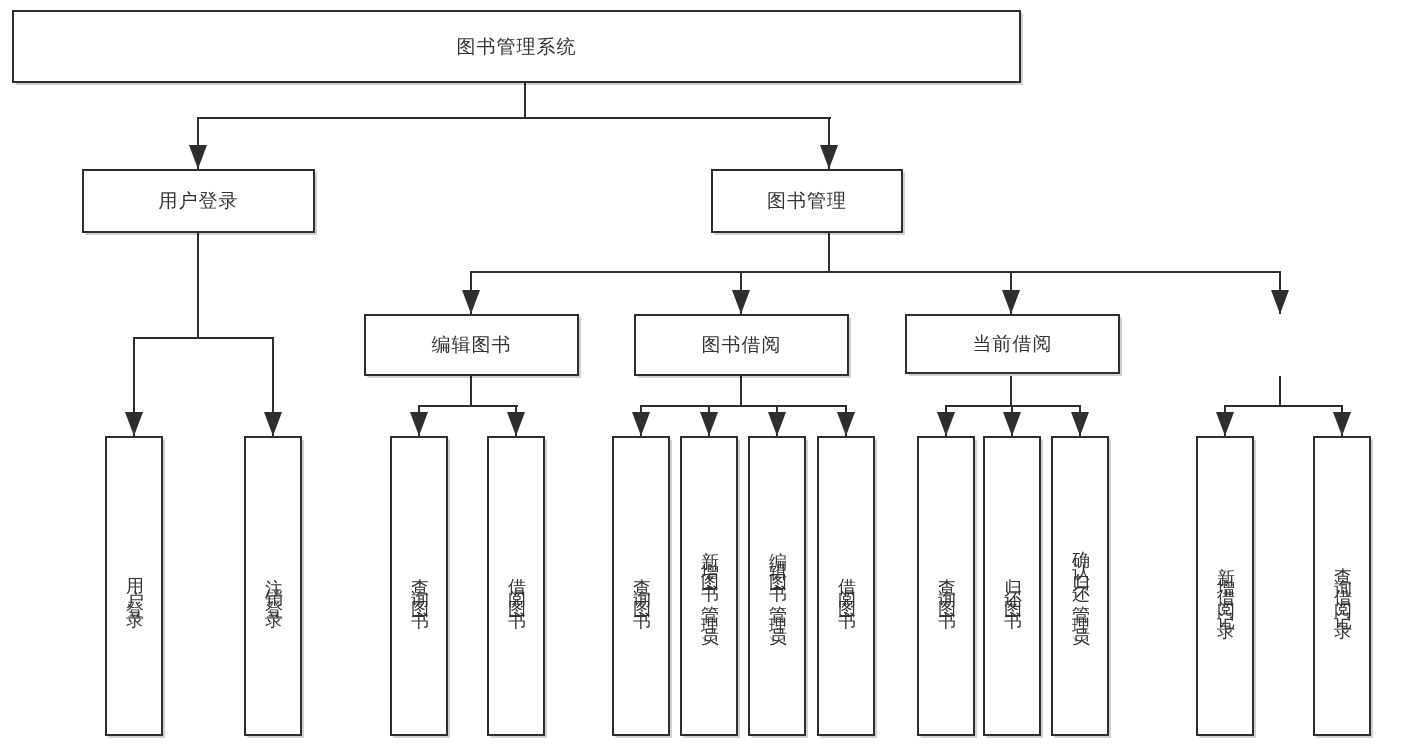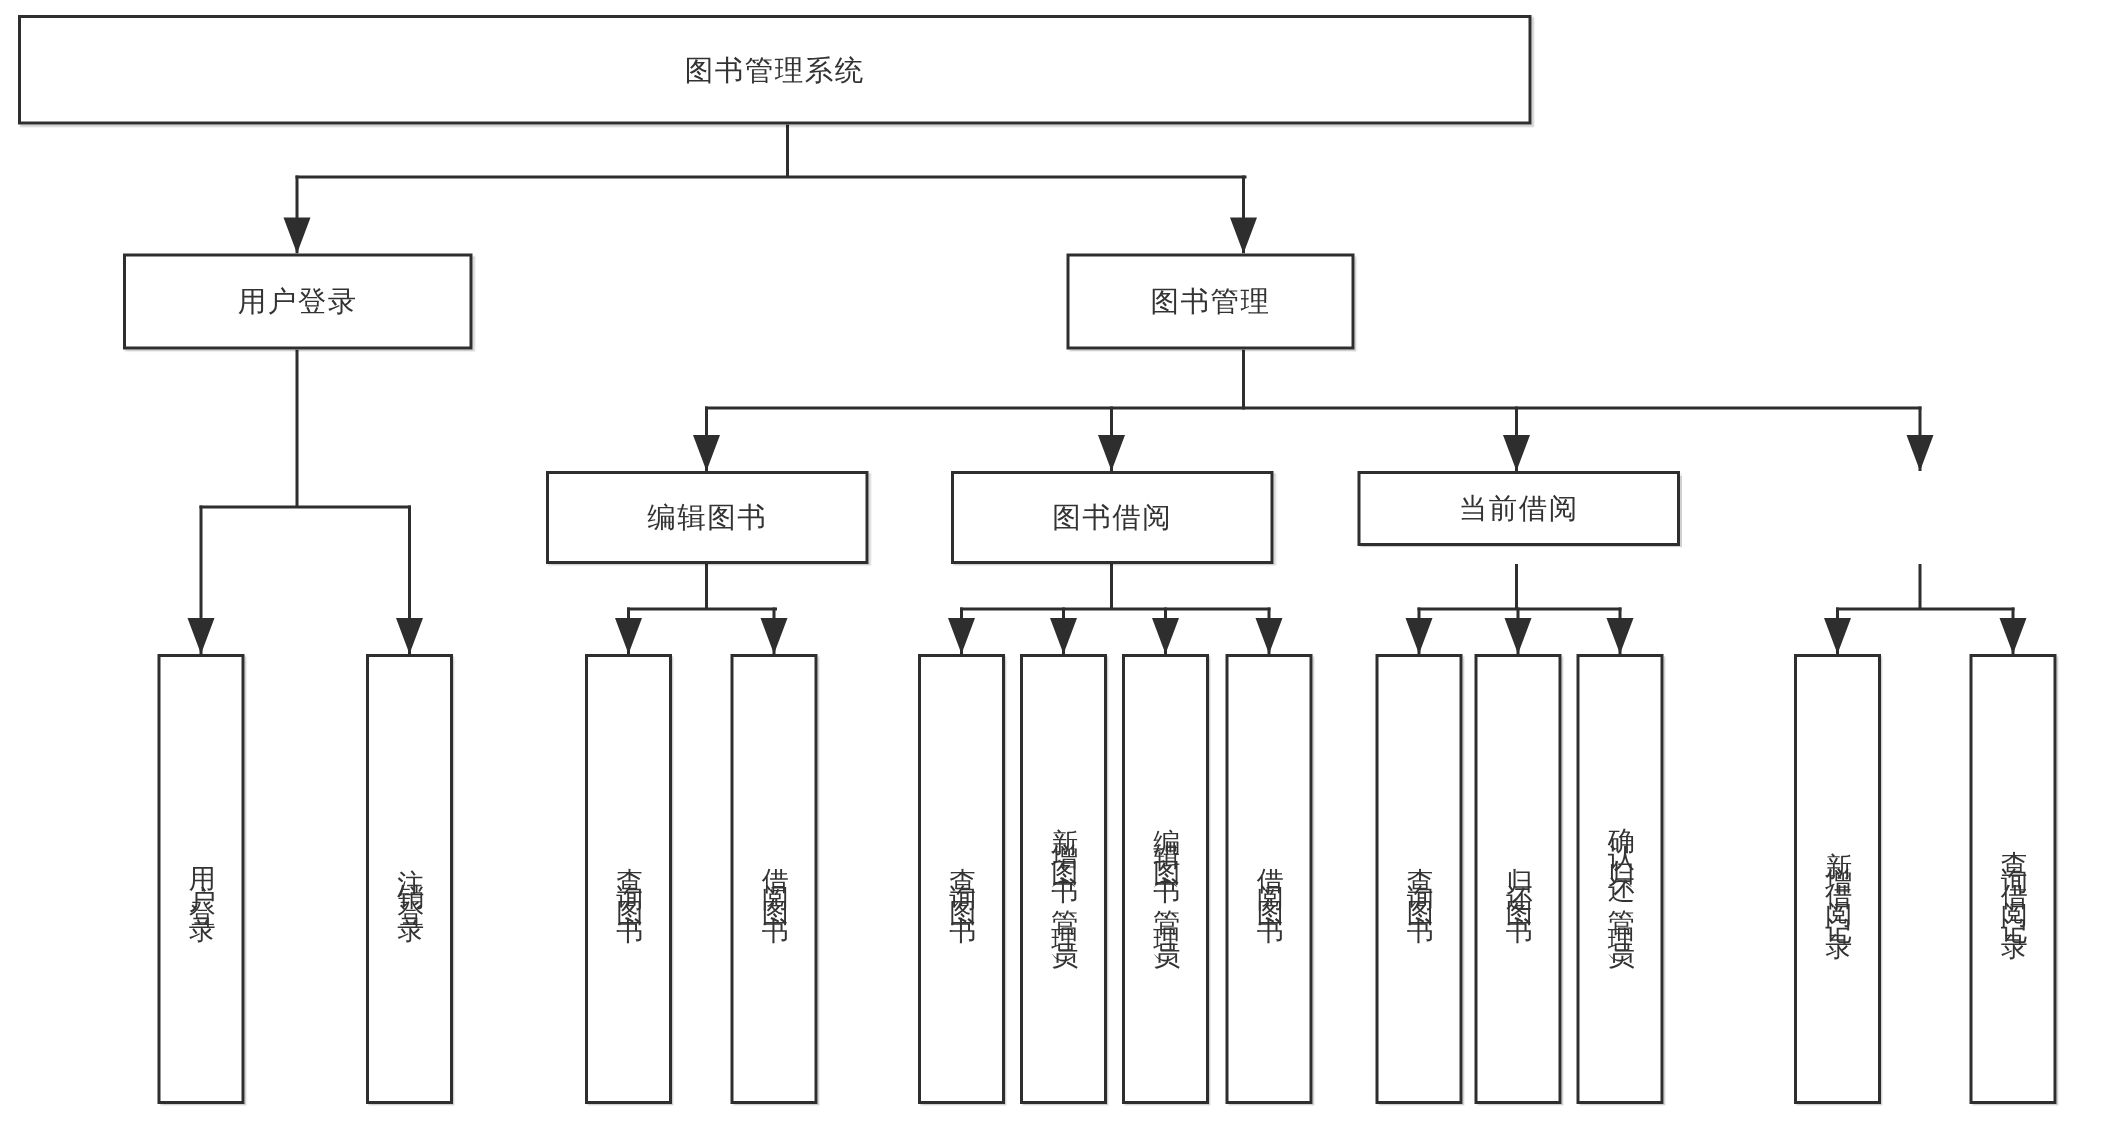--- a/index.html
+++ b/index.html
@@ -129,21 +129,21 @@
   <div class="node" style="left:711px; top:169px; width:192px; height:64px;">
     <span>图书管理</span>
   </div>
 
   <div class="node" style="left:364px; top:314px; width:215px; height:62px;">
     <span>编辑图书</span>
   </div>
   <div class="node" style="left:634px; top:314px; width:215px; height:62px;">
     <span>图书借阅</span>
   </div>
-  <div class="node" style="left:905px; top:314px; width:215px; height:50px;">
+  <div class="node" style="left:905px; top:314px; width:215px; height:60px;">
     <span>当前借阅</span>
   </div>
 
   <div class="node leaf" style="left:105px; top:436px; width:58px; height:300px;">
     <span class="vtext">用户登录</span>
   </div>
   <div class="node leaf" style="left:244px; top:436px; width:58px; height:300px;">
     <span class="vtext">注销登录</span>
   </div>
 

